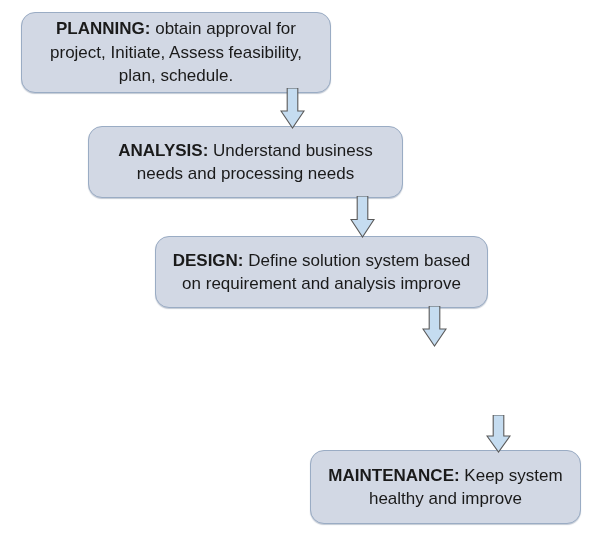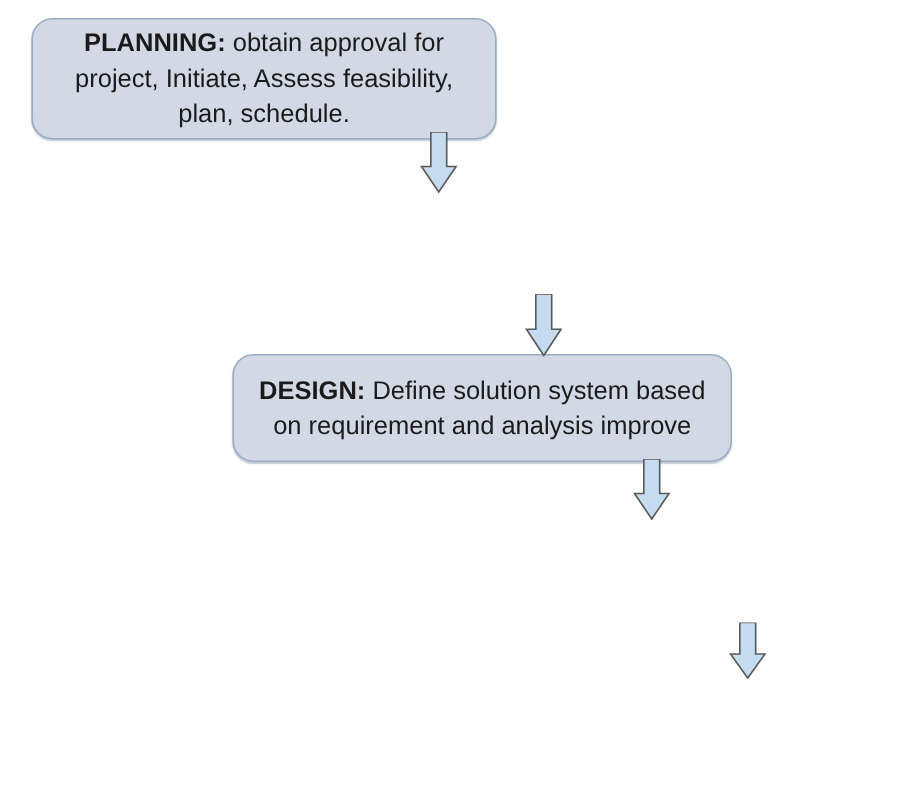--- a/index.html
+++ b/index.html
@@ -47,29 +47,41 @@
 
 <div id="canvas">
 
   <div class="stage-box" id="box-0" style="left: 21px; top: 12px; width: 310px; height: 81px;">
     <span class="stage-text">
       <span class="stage-label">PLANNING: </span>
       <span>obtain approval for project, Initiate, Assess feasibility, plan, schedule.</span>
     </span>
   </div>
 
+  <div class="stage-box" id="box-1" style="left: 88px; top: 126px; width: 315px; height: 72px;">
+    <span class="stage-text">
+      <span class="stage-label">ANALYSIS: </span>
+      <span>Understand business needs and processing needs</span>
+    </span>
+  </div>
 
   <div class="stage-box" id="box-2" style="left: 155px; top: 236px; width: 333px; height: 72px;">
     <span class="stage-text">
       <span class="stage-label">DESIGN: </span>
       <span>Define solution system based on requirement and analysis improve</span>
     </span>
   </div>
 
 
+  <div class="stage-box" id="box-4" style="left: 310px; top: 450px; width: 271px; height: 74px;">
+    <span class="stage-text">
+      <span class="stage-label">MAINTENANCE: </span>
+      <span>Keep system healthy and improve</span>
+    </span>
+  </div>
 
   <svg class="flow-arrow" id="arrow-0" viewBox="0 0 25 41" preserveAspectRatio="none" style="left: 280px; top: 88px; width: 25px; height: 41px;">
     <polygon points="7.2,0 17.8,0 17.8,23 24,23 12.5,40 1,23 7.2,23" fill="#c5dcf0" stroke="#595959" stroke-width="1.1" stroke-linejoin="miter"></polygon>
   </svg>
 
   <svg class="flow-arrow" id="arrow-1" viewBox="0 0 25 42" preserveAspectRatio="none" style="left: 350px; top: 196px; width: 25px; height: 42px;">
     <polygon points="7.2,0 17.8,0 17.8,23.5 24,23.5 12.5,41 1,23.5 7.2,23.5" fill="#c5dcf0" stroke="#595959" stroke-width="1.1" stroke-linejoin="miter"></polygon>
   </svg>
 
   <svg class="flow-arrow" id="arrow-2" viewBox="0 0 25 41" preserveAspectRatio="none" style="left: 422px; top: 306px; width: 25px; height: 41px;">

